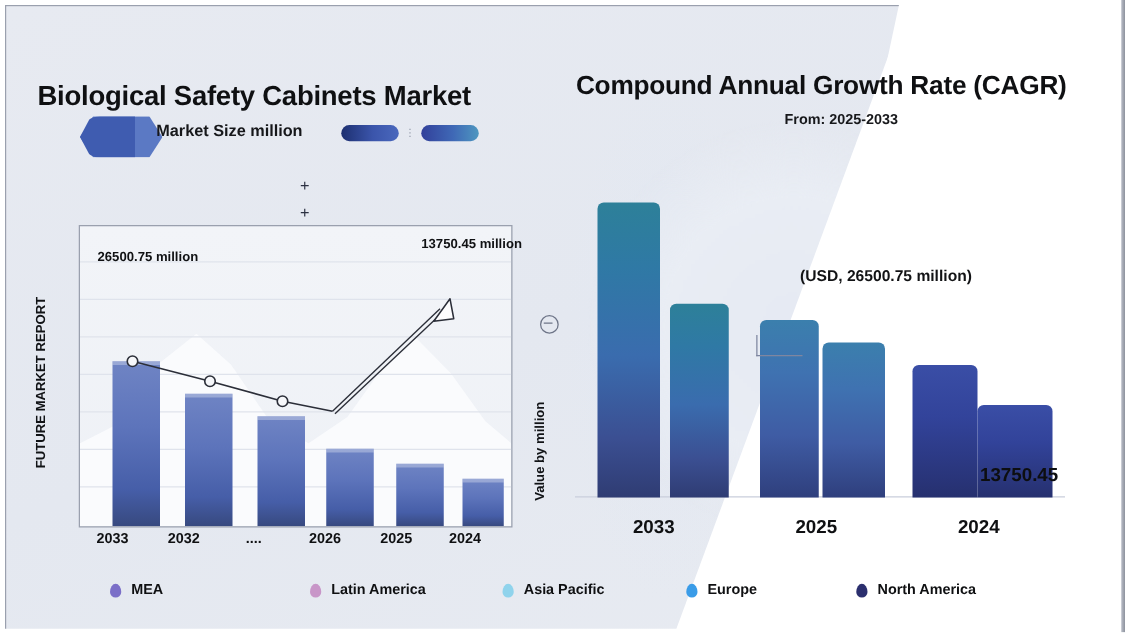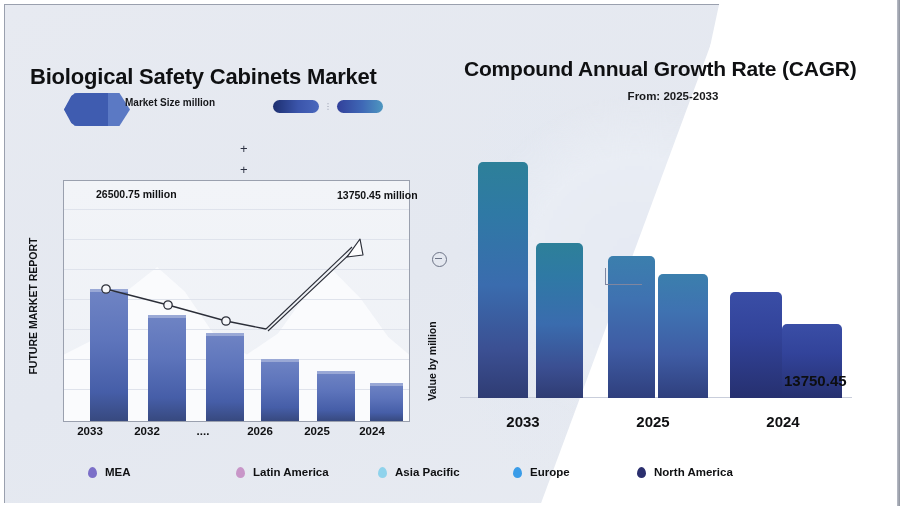--- a/index.html
+++ b/index.html
@@ -46,21 +46,21 @@
     background:linear-gradient(90deg,#b9bdc7,#8d929d);
   }
 
   
   .title-left{
     position:absolute;left:30px;top:64px;
     font-size:22px;font-weight:bold;color:#0f1012;letter-spacing:-.2px;
     white-space:nowrap;
   }
   .title-right{
-    position:absolute;left:464px;top:57px;width:418px;
+    position:absolute;left:448px;top:57px;width:418px;text-align:center;
     font-size:21px;font-weight:bold;color:#0f1012;letter-spacing:-.2px;
     white-space:nowrap;
   }
   .subtitle-right{
     position:absolute;left:464px;top:90px;width:418px;text-align:center;
     font-size:11.5px;font-weight:bold;color:#17181b;
   }
 
   
   .logo{
@@ -73,21 +73,21 @@
     border-radius:4px;
   }
   .logo .hex-left{
     position:absolute;left:0;top:0;width:44px;height:33px;
     background:#3f5cb0;
     clip-path:polygon(20% 0,100% 0,100% 100%,20% 100%,0 50%);
     border-radius:16px 0 0 16px;
   }
   .logo-caption{
     position:absolute;left:125px;top:97px;
-    font-size:10px;font-weight:bold;color:#16171a;white-space:nowrap;
+    font-size:13px;font-weight:bold;color:#16171a;white-space:nowrap;
   }
   .pill-wrap{position:absolute;left:273px;top:100px;display:flex;align-items:center;gap:5px;}
   .pill{width:46px;height:13px;border-radius:7px;}
   .pill.a{background:linear-gradient(90deg,#1d2f70 0%,#3b55ab 55%,#4a68bd 100%);}
   .pill.b{background:linear-gradient(90deg,#32409a 0%,#3f68b6 55%,#4e97c0 100%);}
   .pill-dot{font-size:8px;color:#8d93a3;line-height:1;}
 
   
   .cross{position:absolute;color:#2c3142;font-size:13px;font-weight:400;line-height:1;}
   .cross.c1{left:240px;top:142px;}
@@ -124,21 +124,21 @@
   }
   .bar:after{
     content:"";position:absolute;left:0;top:0;width:100%;height:3px;
     background:rgba(255,255,255,.30);
   }
   .lc-svg{position:absolute;left:0;top:0;width:345px;height:240px;}
 
   .val-label{
     position:absolute;font-size:10.5px;font-weight:bold;color:#101113;white-space:nowrap;
   }
-  .val-left{left:78px;top:188px;margin-left:18px;}
+  .val-left{left:78px;top:200px;}
   .val-right{left:337px;top:189px;text-align:right;}
 
   .xlab{
     position:absolute;top:425px;font-size:11.5px;font-weight:bold;color:#0f1012;
     text-align:center;width:54px;
   }
 
   .ylab-left{
     position:absolute;left:-37px;top:300px;width:140px;
     transform:rotate(-90deg);transform-origin:center;
@@ -171,21 +171,21 @@
     position:absolute;left:784px;top:372px;
     font-size:15px;font-weight:bold;color:#0d0e10;white-space:nowrap;
   }
   .tick-mark{
     position:absolute;left:605px;top:268px;width:36px;height:16px;
     border-left:1px solid #7f86a0;border-bottom:1px solid #7f86a0;
   }
 
   
   .legend{
-    position:absolute;left:88px;top:466px;display:flex;align-items:center;
+    position:absolute;left:88px;top:466px;display:flex;align-items:center;gap:12px;
   }
   .legend-item{display:flex;align-items:center;gap:8px;}
   .lg-dot{width:9px;height:11px;border-radius:50% 50% 50% 50%/60% 60% 40% 40%;
           transform:rotate(0deg);}
   .lg-txt{font-size:11.5px;font-weight:bold;color:#0f1012;white-space:nowrap;}
 </style>
 </head>
 <body>
 
 <div id="stage">
@@ -273,20 +273,21 @@
 
     <div class="rbar navy" style="left:270px;width:52px;height:106px;"></div>
     <div class="rbar navy" style="left:322px;width:60px;height:74px;"></div>
 
     <div class="rxlab" style="left:18px;">2033</div>
     <div class="rxlab" style="left:148px;">2025</div>
     <div class="rxlab" style="left:278px;">2024</div>
   </div>
 
   <div class="tick-mark"></div>
+  <div class="cagr-sub">(USD, 26500.75 million)</div>
   <div class="rval">13750.45</div>
 
   <div class="legend">
     <div class="legend-item" style="width:148px">
       <span class="lg-dot" style="background:#7b6fc8"></span>
       <span class="lg-txt">MEA</span>
     </div>
     <div class="legend-item" style="width:142px">
       <span class="lg-dot" style="background:#c896c8"></span>
       <span class="lg-txt">Latin America</span>

